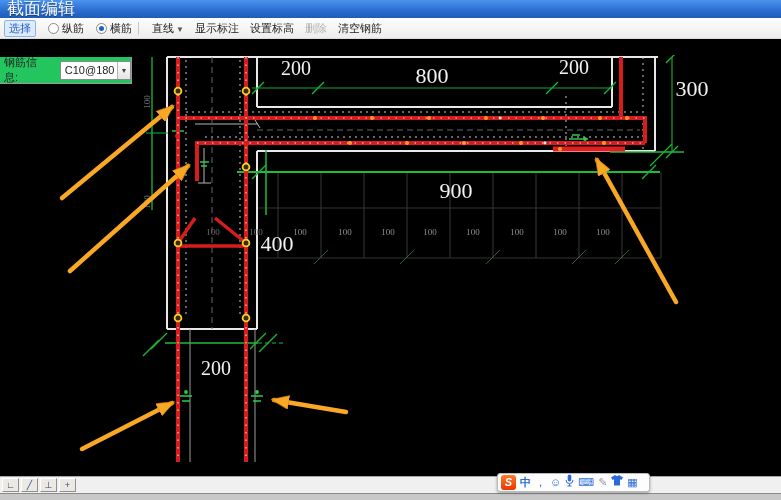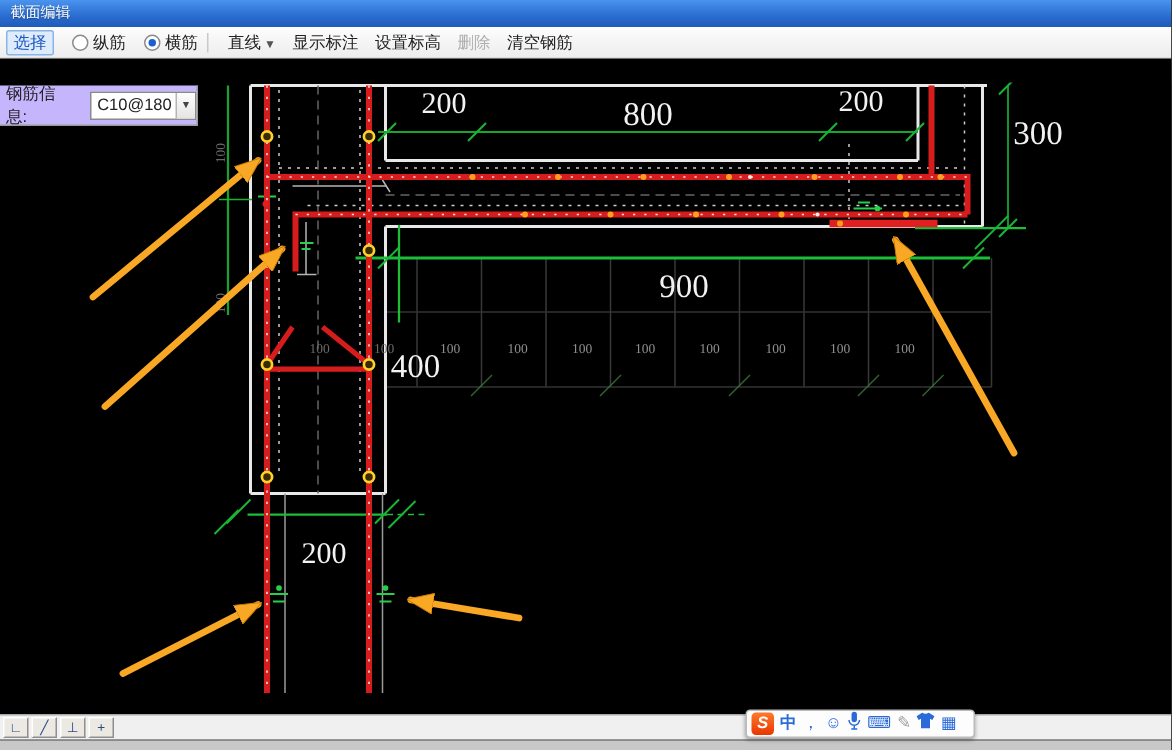--- a/index.html
+++ b/index.html
@@ -2,21 +2,21 @@
 <html><head>
 <meta charset="utf-8">
 <style>
   html,body{margin:0;padding:0;background:#555;}
   *{box-sizing:border-box;}
   .window{position:relative;width:781px;height:500px;overflow:hidden;
     font-family:"Liberation Sans",sans-serif;background:#000;}
   
   .titlebar{position:absolute;left:0;top:0;width:781px;height:18px;
     background:linear-gradient(#4a94ee,#2a6cd0 60%,#1e5cb8);
-    color:#fff;font-size:10px;line-height:18px;padding-left:7px;
+    color:#fff;font-size:17px;line-height:18px;padding-left:7px;
     text-shadow:0 1px 1px rgba(0,0,0,.4);}
   
   .toolrow1{position:absolute;left:0;top:18px;width:781px;height:21px;
     background:linear-gradient(#fdfdfd,#ededed);border-bottom:1px solid #dcdcdc;
     display:flex;align-items:center;font-size:11px;color:#222;}
   .toolrow2{position:absolute;left:0;top:40px;width:781px;height:15px;
     background:#f3f3f3;border-bottom:1px solid #b9b9b9;
     display:flex;align-items:center;font-size:11px;color:#222;}
   .tbtn{padding:0 4px;margin-left:3px;white-space:nowrap;cursor:default;}
   .sel-btn{color:#1a56c4;background:#ddebfb;border:1px solid #8ab4e8;border-radius:2px;margin-left:4px;}
@@ -26,21 +26,21 @@
     border-radius:50%;background:#1d5fd0;}
   .rgroup{display:flex;align-items:center;margin-left:12px;white-space:nowrap;}
   .vsep{width:1px;height:13px;background:#c9c9c9;margin:0 6px;}
   .caret{font-size:8px;color:#555;margin-left:2px;}
   .disabled{color:#b0b0b0;text-align:center;}
   
   .canvas{position:absolute;left:0;top:55px;width:781px;height:421px;background:#000;}
   .canvas svg{position:absolute;left:0;top:0;}
   
   .rebarinfo{position:absolute;left:0;top:2px;width:132px;height:27px;
-    background:#c4b5fd;border-right:1px solid #9a9a9a;border-bottom:1px solid #9a9a9a;
+    background:#22c55e;border-right:1px solid #9a9a9a;border-bottom:1px solid #9a9a9a;
     display:flex;align-items:center;font-size:11px;color:#222;padding-left:4px;}
   .combo{margin-left:17px;width:86px;height:19px;background:#fff;border:1px solid #8a8a8a;
     display:flex;align-items:center;font-size:11px;}
   .combo .val{flex:1;padding-left:4px;}
   .combo .drop{width:13px;height:17px;background:linear-gradient(#fdfdfd,#e4e4e4);
     border-left:1px solid #b5b5b5;font-size:7px;color:#444;display:flex;align-items:center;justify-content:center;}
   
   .statusbar{position:absolute;left:0;top:476px;width:781px;height:17px;background:#f0f0f0;
     border-top:1px solid #a8a8a8;display:flex;align-items:center;font-size:11px;color:#333;}
   .sbtn{width:17px;height:14px;margin-left:2px;background:#ece9e2;border:1px solid;

